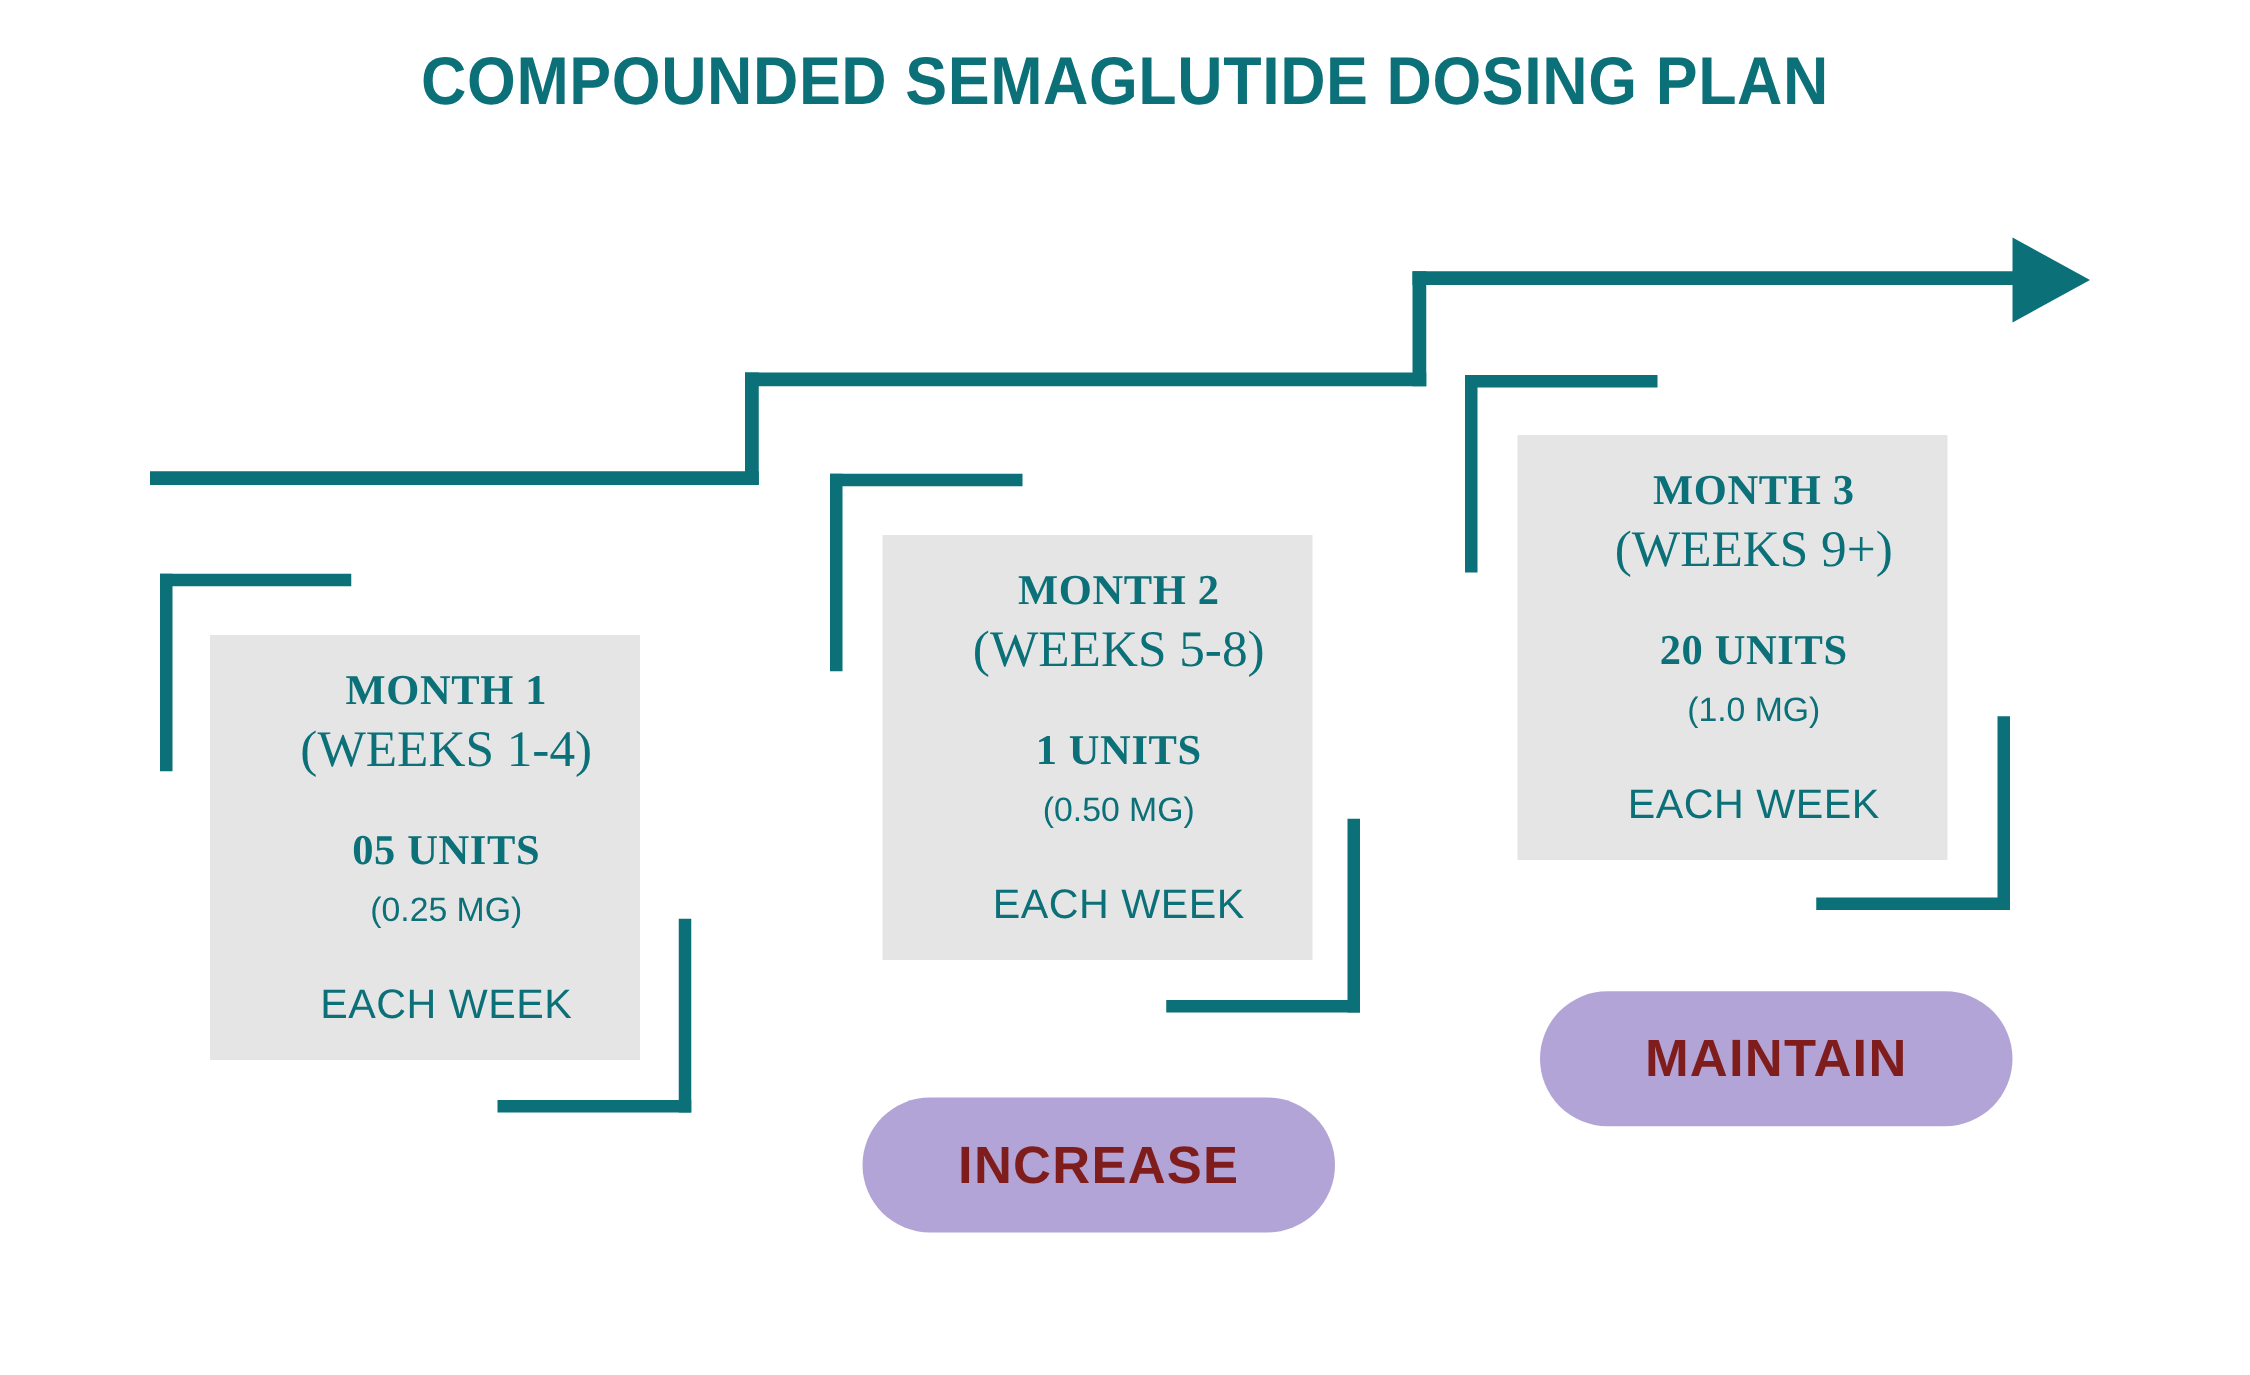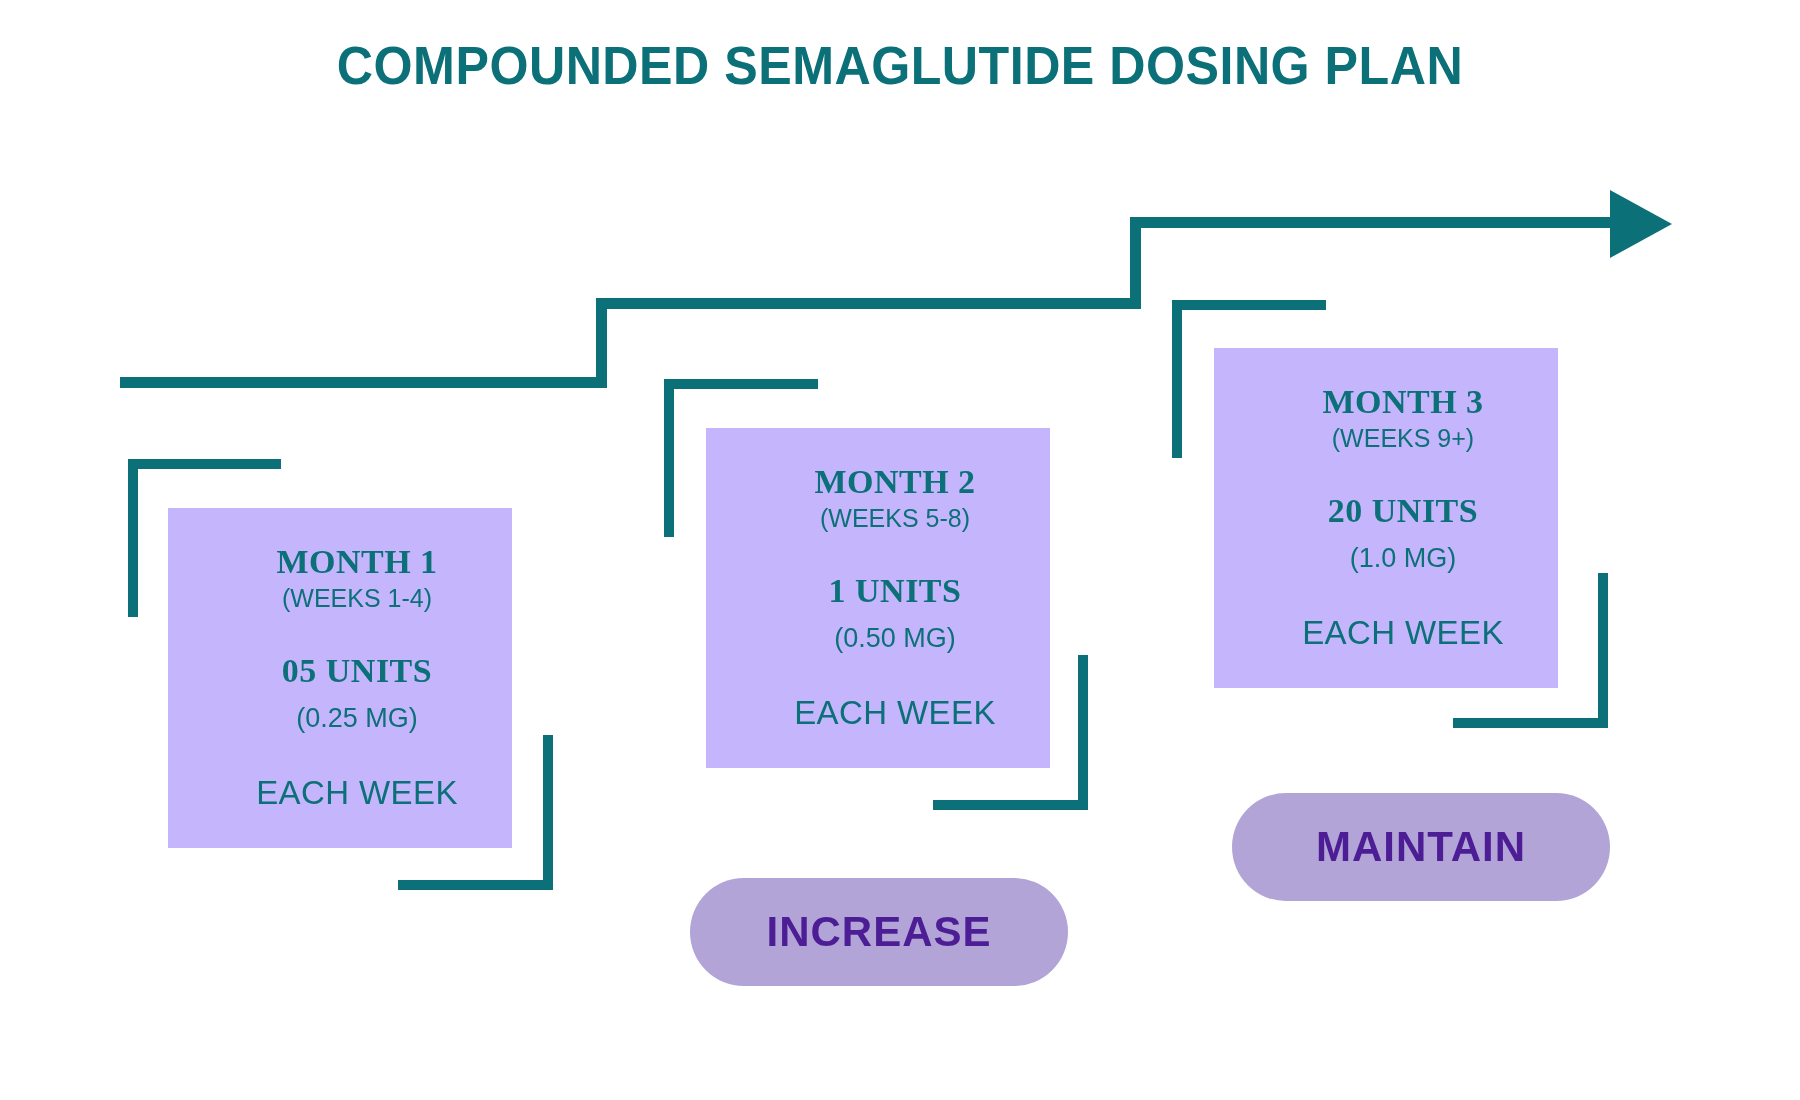--- a/index.html
+++ b/index.html
@@ -50,42 +50,42 @@
     width: 0;
     height: 0;
     border-top: 34px solid transparent;
     border-bottom: 34px solid transparent;
     border-left: 62px solid #0b7078;
   }
 
   
   .card {
     position: absolute;
-    background: #c4b5fd;
+    background: #e5e5e5;
     text-align: center;
     color: #0b7078;
     display: flex;
     flex-direction: column;
     justify-content: center;
     align-items: center;
     padding-left: 34px;
   }
 
   .card .units-title {
     font-family: "Liberation Serif", serif;
     font-weight: bold;
     font-size: 34px;
     letter-spacing: 0.5px;
     line-height: 1.12;
   }
 
   .card .weeks {
-    font-family: Liberation Sans, sans-serif;
+    font-family: Liberation Serif, serif;
     font-weight: 400;
-    font-size: 25px;
+    font-size: 41px;
     line-height: 1.22;
     margin-top: 2px;
   }
 
   .card .dose {
     font-family: "Liberation Serif", serif;
     font-weight: bold;
     font-size: 34px;
     letter-spacing: 0.5px;
     margin-top: 38px;
@@ -108,21 +108,21 @@
     margin-top: 38px;
     line-height: 1.2;
     text-align: center;
   }
 
   
   .pill {
     position: absolute;
     background: #b2a4d6;
     border-radius: 999px;
-    color: #4c1d95;
+    color: #7f1d1d;
     font-family: "Liberation Sans", sans-serif;
     font-weight: bold;
     font-size: 42px;
     letter-spacing: 1px;
     display: flex;
     align-items: center;
     justify-content: center;
   }
 </style>
 </head>

